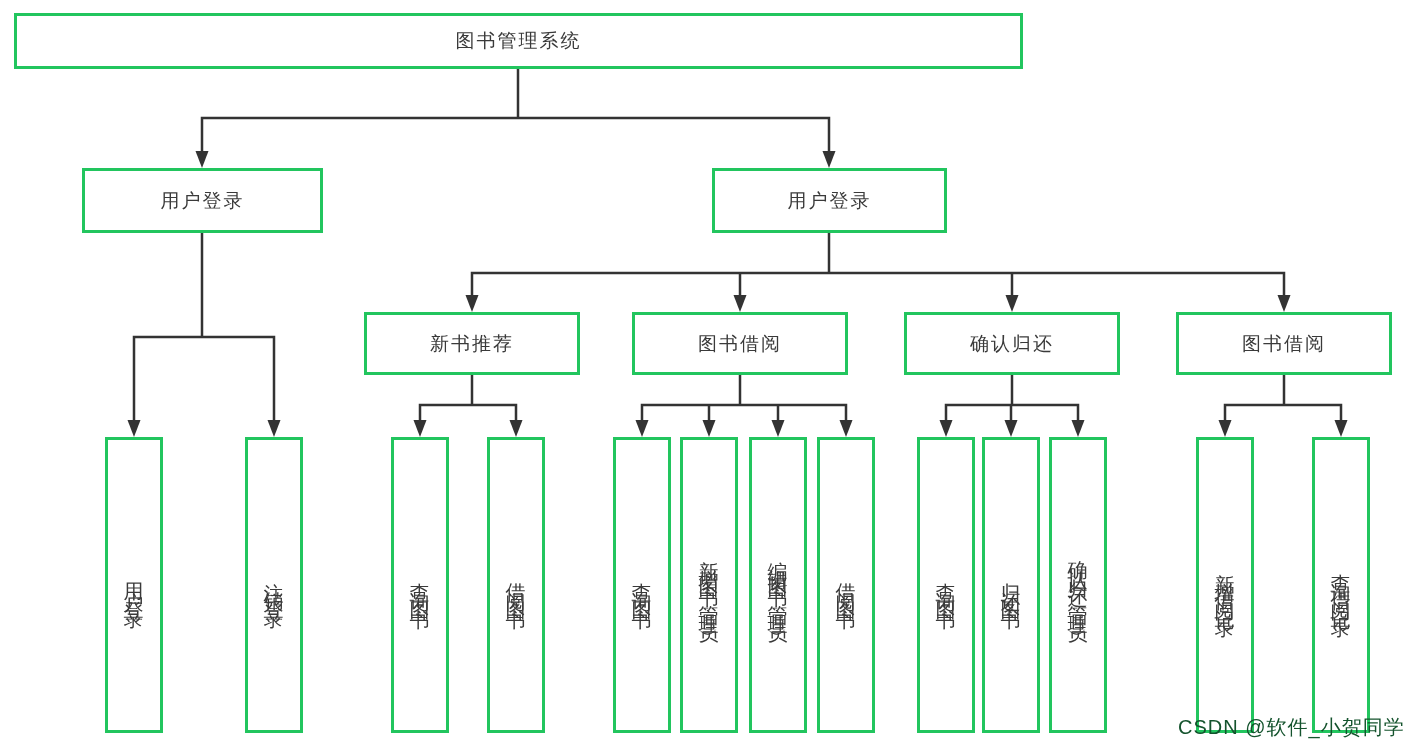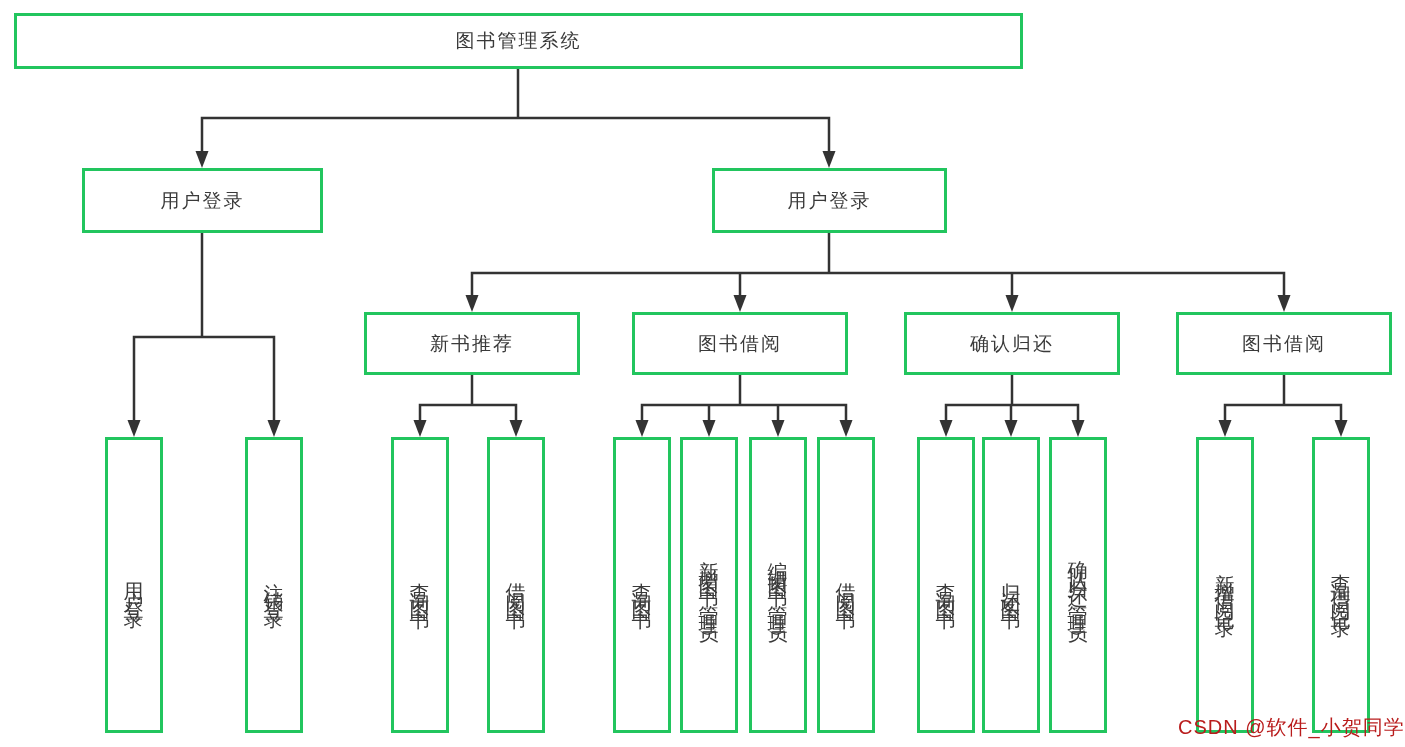--- a/index.html
+++ b/index.html
@@ -15,21 +15,21 @@
   .h{font-size:19px;letter-spacing:2px;}
   .lvl1{top:168px;height:65px;}
   .lvl2{top:312px;height:63px;width:216px;}
   .v{top:437px;width:58px;height:296px;}
   .vtext{
     writing-mode:vertical-rl;text-orientation:mixed;
     font-size:20px;line-height:1;letter-spacing:9px;color:#3a3a3a;
   }
   .watermark{
     position:absolute;left:1178px;top:714px;width:227px;
-    font-size:20px;letter-spacing:1px;color:#b91c1c;white-space:nowrap;
+    font-size:20px;letter-spacing:1px;color:#14532d;white-space:nowrap;
   }
 </style>
 </head>
 <body>
 
 <div class="canvas">
 
   <svg class="wires" viewBox="0 0 1405 747" xmlns="http://www.w3.org/2000/svg">
     <g stroke="#333333" stroke-width="2.5" fill="none">
 

